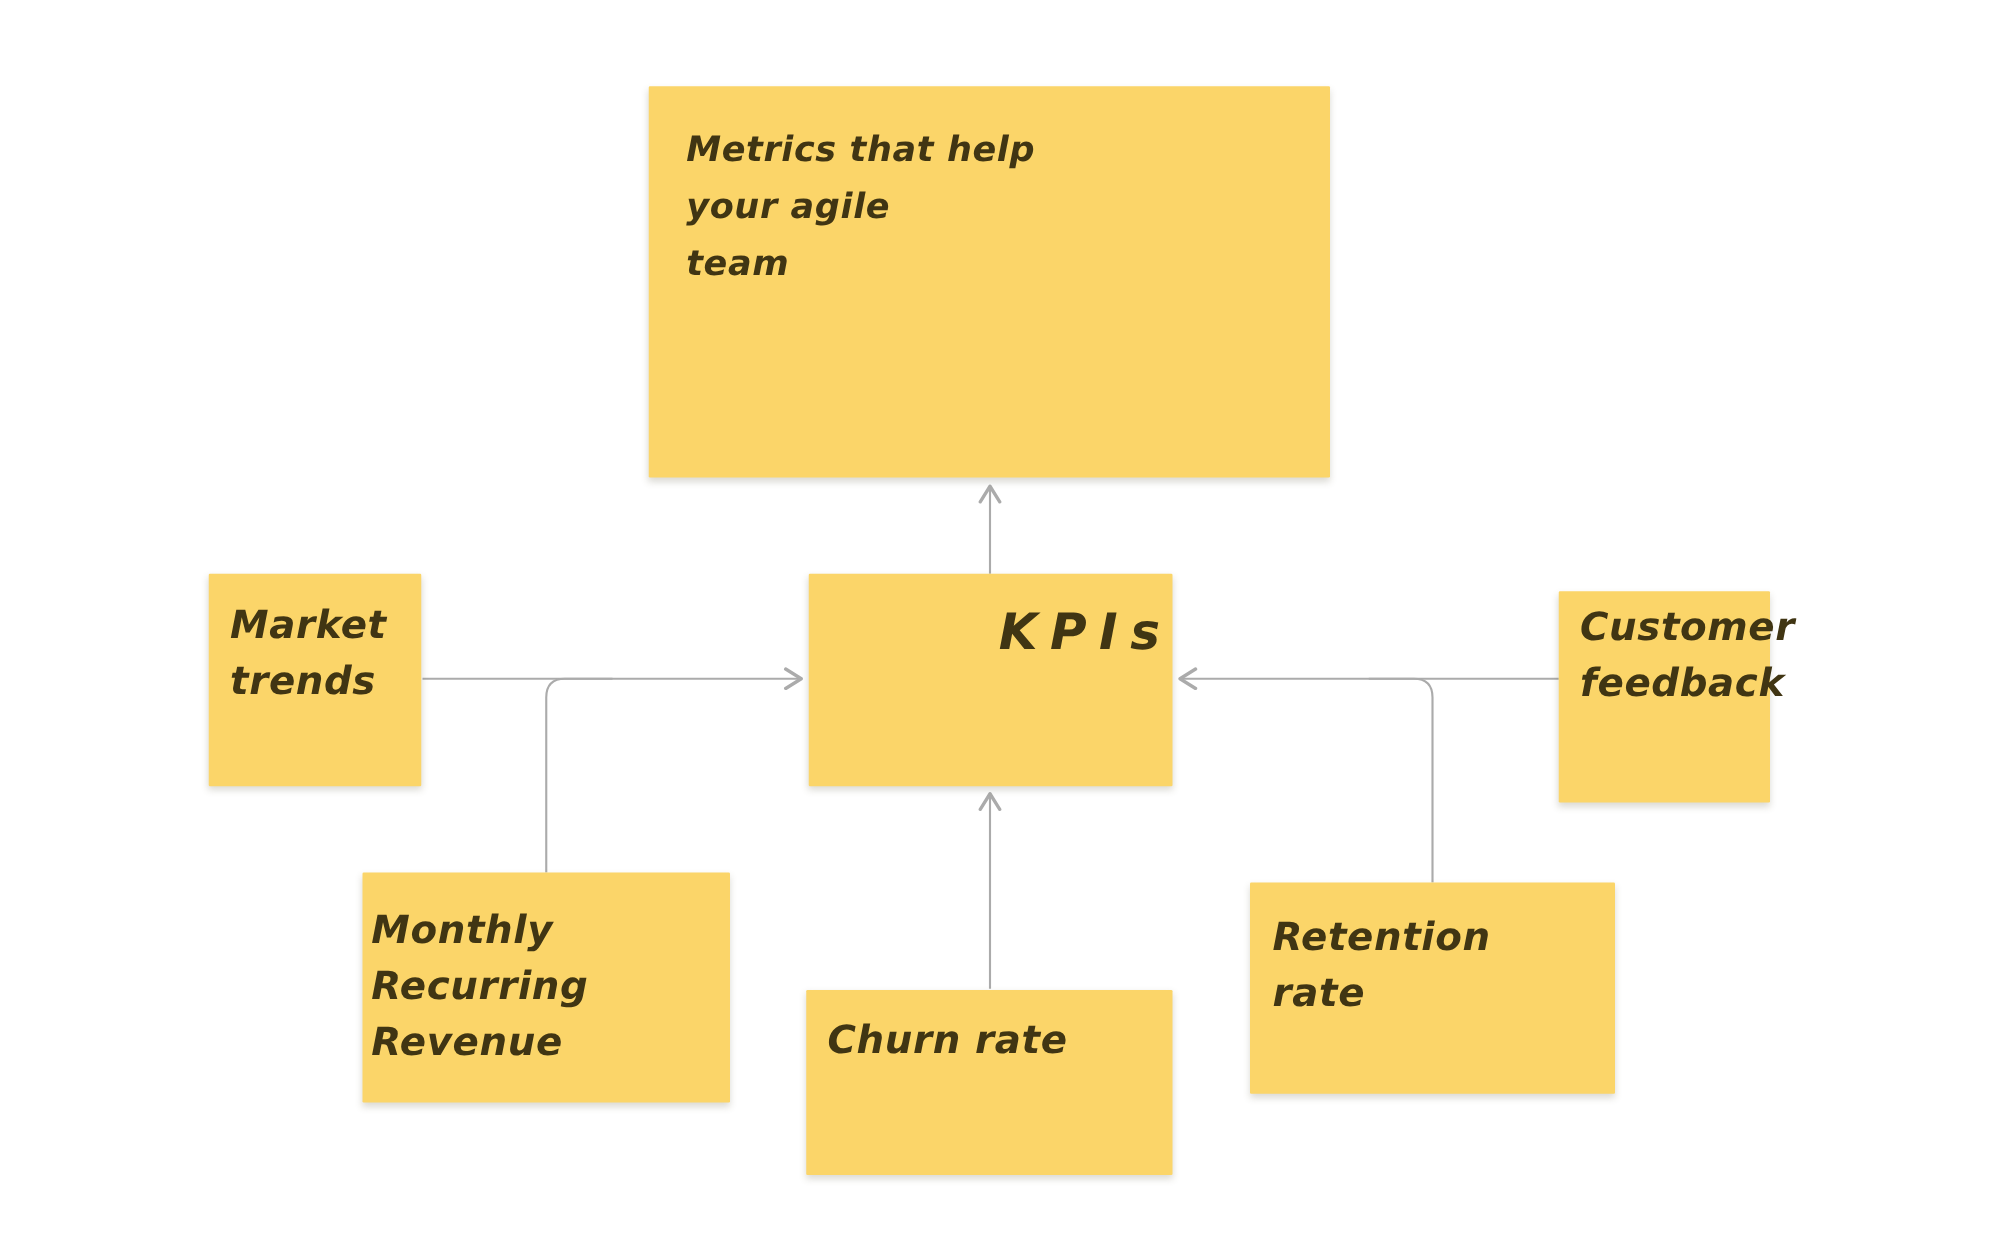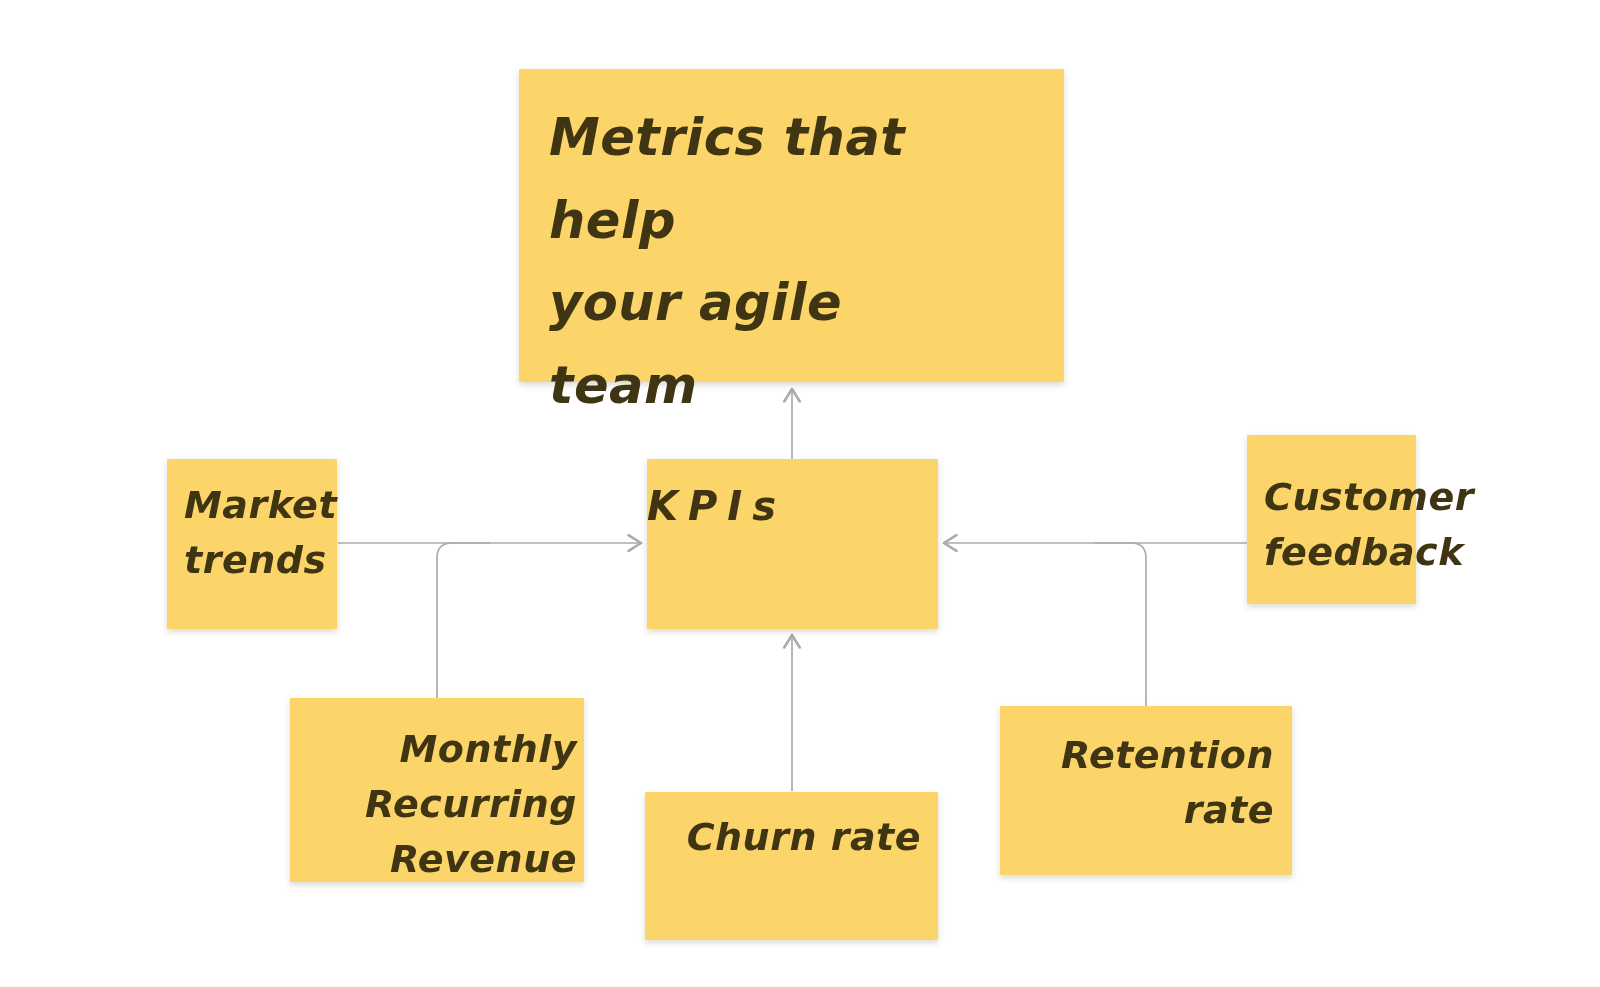--- a/index.html
+++ b/index.html
@@ -38,31 +38,31 @@
   }
   .note-text {
     display: block;
     white-space: pre-line;
     font-style: italic;
     font-weight: 600;
     letter-spacing: 0.5px;
   }
   
   .note-title { left: 519px; top: 69px; width: 545px; height: 313px; padding: 28px 30px; }
-  .note-title .note-text { font-size: 51px; line-height: 1.62; }
+  .note-title .note-text { font-size: 28px; line-height: 1.62; }
   
-  .note-kpis { left: 647px; top: 459px; width: 291px; height: 170px; padding-top: 24px; text-align: left; }
+  .note-kpis { left: 647px; top: 459px; width: 291px; height: 170px; padding-top: 24px; text-align: right; }
   .note-kpis .note-text { font-size: 40px; font-weight: 700; letter-spacing: 10px; }
   
-  .note-small .note-text { font-size: 38px; line-height: 1.45; text-align: right; }
+  .note-small .note-text { font-size: 31px; line-height: 1.45; }
   .note-market    { left: 167px;  top: 459px; width: 170px; height: 170px; padding: 19px 17px; }
   .note-mrr       { left: 290px;  top: 698px; width: 294px; height: 184px; padding: 24px 7px; }
   .note-churn     { left: 645px;  top: 792px; width: 293px; height: 148px; padding: 18px 17px; }
   .note-retention { left: 1000px; top: 706px; width: 292px; height: 169px; padding: 22px 18px; }
-  .note-feedback  { left: 1247px; top: 435px; width: 169px; height: 169px; padding: 35px 17px; }
+  .note-feedback  { left: 1247px; top: 473px; width: 169px; height: 169px; padding: 7px 17px; }
 </style>
 </head>
 <body>
 
 <div class="canvas">
 
   <svg class="connector-layer" viewBox="0 0 1600 987" xmlns="http://www.w3.org/2000/svg">
     <defs>
       <marker id="arrow" viewBox="0 0 12 12" refX="10" refY="6" markerWidth="11" markerHeight="11" orient="auto">
         <path d="M2 1 L10 6 L2 11" fill="none" stroke="#ABABAB" stroke-width="1.7" stroke-linecap="round" stroke-linejoin="round" class="arrowhead-path"></path>

